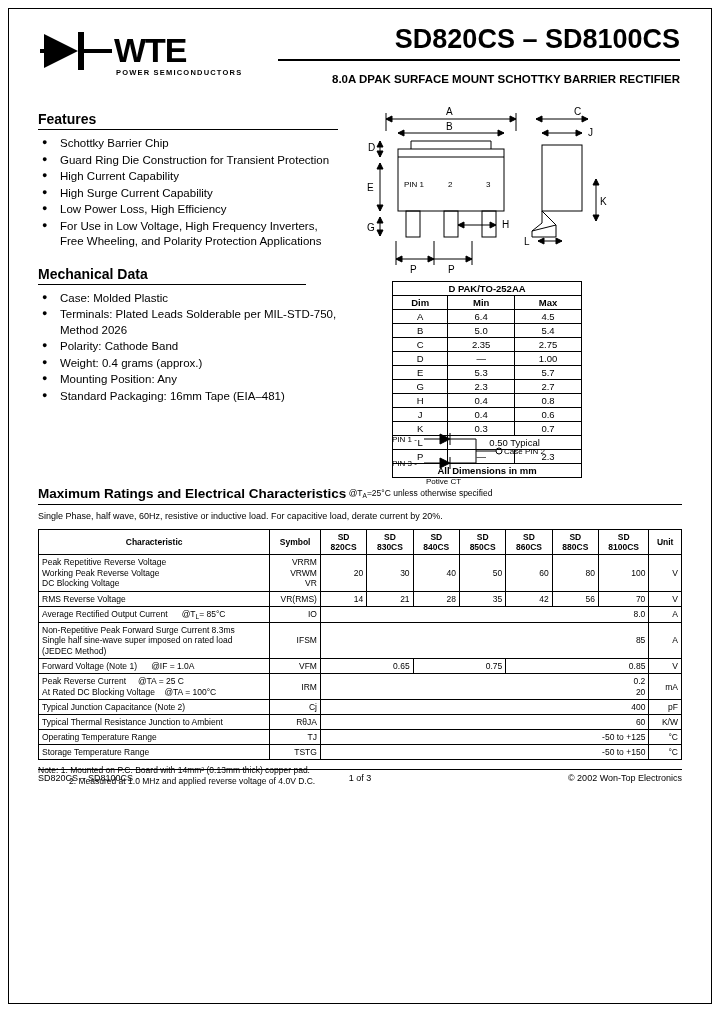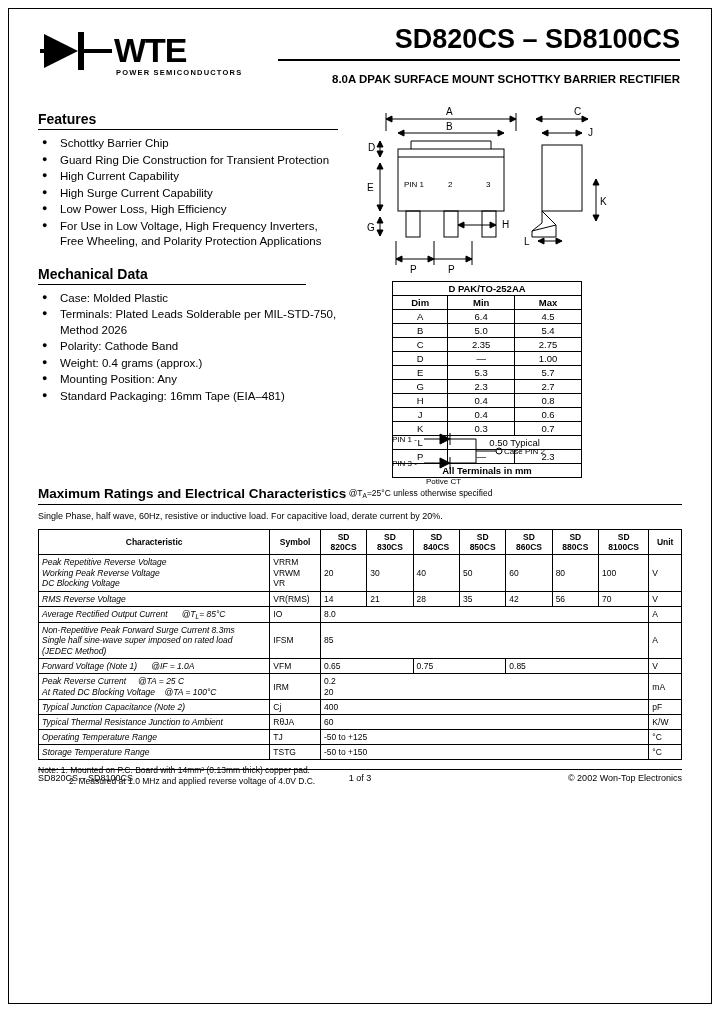--- a/index.html
+++ b/index.html
@@ -49,22 +49,22 @@
   .sch{position:relative;width:230px;height:60px;margin-left:40px;margin-top:26px;font-size:9px;}
 
   
   .ratings-head{margin-top:14px;}
   .ratings-title{font-size:13.5px;font-weight:bold;display:inline;}
   .ratings-note{font-size:8.5px;display:inline;vertical-align:2px;}
   .ratings-sub{font-size:9px;margin:5px 0 8px 0;}
 
   table.main{border-collapse:collapse;width:100%;font-size:8.5px;border-radius:26px;}
   table.main td{border:1px solid #000;padding:2px 3px;vertical-align:middle;}
-  table.main td.c{text-align:left;}
-  table.main td.l{text-align:left;font-style:italic;}
+  table.main td.c{text-align:right;}
+  table.main td.l{text-align:left;}
   .chr{width:232px;}
   .hdcell{text-align:center;font-weight:bold;font-size:8.5px;}
   .smallline{line-height:10.5px;}
   .sub{font-size:6.5px;vertical-align:-2px;}
 
   .notes{font-size:8.5px;margin-top:5px;line-height:11px;}
   .notes .n2{margin-left:31px;}
 
   
   .footer{position:absolute;left:24px;right:24px;bottom:18px;}
@@ -281,21 +281,21 @@
           <tr>
                 <td>L</td>
                 <td colspan="2">0.50 Typical</td>
               </tr>
           <tr>
                 <td>P</td>
                 <td>—</td>
                 <td>2.3</td>
               </tr>
           <tr>
-                <td class="hd" colspan="3">All Terminals in mm</td>
+                <td class="hd" colspan="3">All Dimensions in mm</td>
               </tr>
         </tbody>
           </table>
       </div>
     </div>
 
     <div class="sch" style="position:absolute;left:338px;top:392px;">
       <svg width="220" height="60" viewBox="0 0 220 60">
         <g stroke="#000" fill="none" stroke-width="1" font-size="8" font-family="Liberation Sans">
           <text x="0" y="14" stroke="none" fill="#000">PIN 1 -</text>

